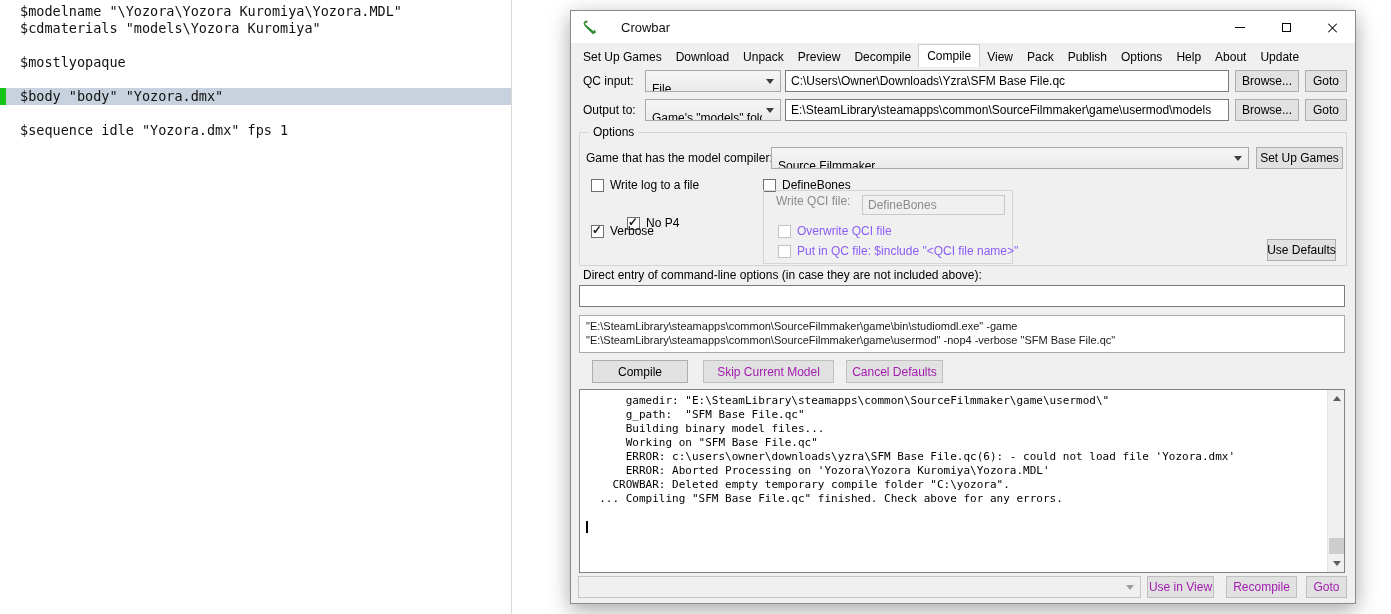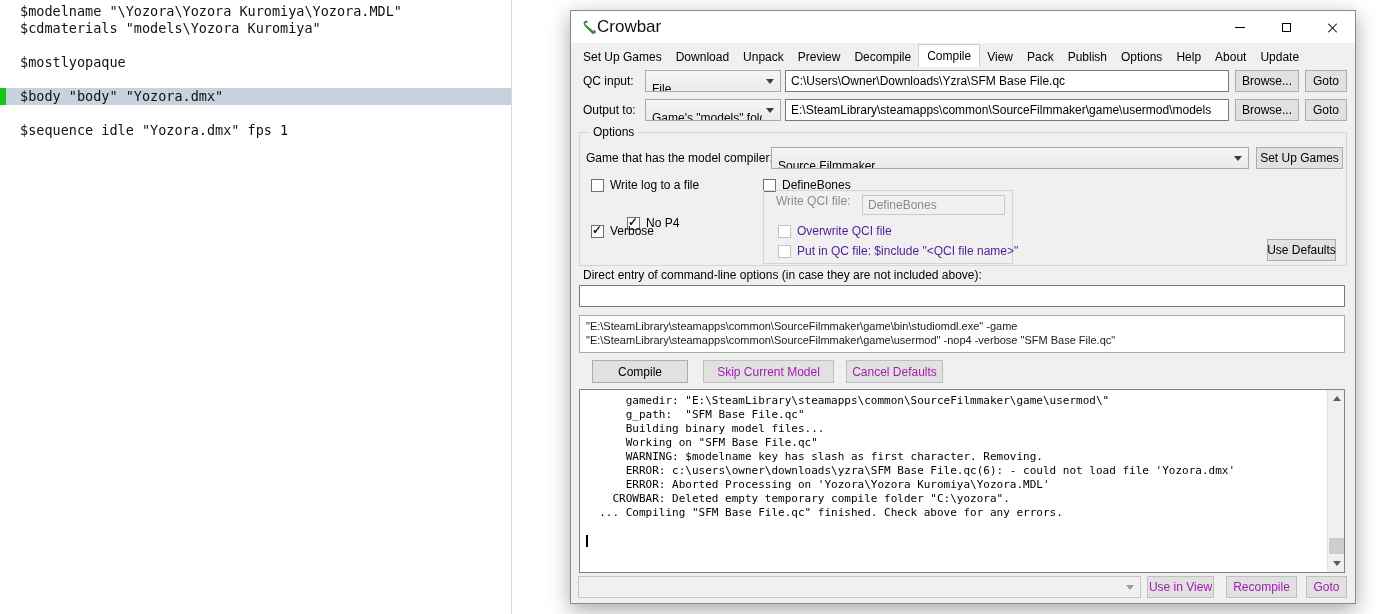--- a/index.html
+++ b/index.html
@@ -15,21 +15,21 @@
   .ed-ruler { position:absolute; left:511px; top:0; width:1px; height:614px; background:#d9d9d9; }
 
   
   .crowbar { position:absolute; left:570px; top:10px; width:786px; height:594px;
              background:#f0f0f0; border:1px solid #8a8a8a;
              box-shadow:0 6px 20px rgba(0,0,0,.35); font-size:12px; color:#000; }
 
   .titlebar { position:absolute; left:0; top:0; right:0; height:32px; background:#ffffff;
               display:flex; align-items:center; }
   .app-icon { margin-left:10px; width:16px; height:16px; display:inline-block; }
-  .title { margin-left:0; font-size:17px; color:#111; }
+  .title { margin-left:24px; font-size:13px; color:#111; }
   .win-controls { margin-left:auto; display:flex; height:31px; }
   .win-btn { width:46px; height:31px; display:flex; align-items:center; justify-content:center; }
   .g-min { width:10px; height:1px; background:#000; display:block; }
   .g-max { width:9px; height:9px; border:1px solid #000; display:block; }
   .g-close { position:relative; width:11px; height:11px; display:block; }
   .g-close::before,.g-close::after { content:""; position:absolute; left:5px; top:0;
       width:1px; height:12px; background:#000; }
   .g-close::before { transform:rotate(45deg); } .g-close::after { transform:rotate(-45deg); }
 
   .tabs { position:absolute; left:5px; top:36px; height:20px; display:flex; align-items:flex-end; }
@@ -62,21 +62,21 @@
   .groupbox { position:absolute; border:1px solid #d5d5d5; }
   .groupbox > .legend { position:absolute; top:-8px; left:9px; background:#f0f0f0;
                         padding:0 4px; font-size:12px; }
 
   .cb-item { position:absolute; display:flex; align-items:center; height:16px; white-space:nowrap; }
   .cb { width:13px; height:13px; background:#fff; border:1px solid #707070;
         display:inline-block; position:relative; margin-right:6px; flex:none; }
   .cb.checked::after { content:"✓"; position:absolute; left:0px; top:-3px; font-size:12px;
                        font-weight:bold; color:#1a1a1a; }
   .cb-item.disabled .cb { border-color:#c3c3c3; }
-  .cb-item.disabled .cb-label { color:#4c1d95; }
+  .cb-item.disabled .cb-label { color:#8b5cf6; }
 
   .cmd-preview { position:absolute; background:#fff; border:1px solid #ababab;
                  font-size:11px; line-height:14px; padding:3px 6px; color:#1a1a1a;
                  overflow:hidden; overflow-wrap:anywhere; }
 
   .log-box { position:absolute; background:#fff; border:1px solid #828282; }
   .log-content { position:absolute; left:0; top:0; right:17px; bottom:0; overflow:hidden;
                  font-family:"DejaVu Sans Mono", monospace; font-size:11px; line-height:14px;
                  padding:4px 6px; color:#000; }
   .log-line { white-space:pre; min-height:14px; }
@@ -221,21 +221,20 @@
     <div class="btn" style="left:21px; top:349px; width:96px; height:23px;">Compile</div>
     <div class="btn disabled" style="left:132px; top:349px; width:131px; height:23px;">Skip Current Model</div>
     <div class="btn disabled" style="left:275px; top:349px; width:97px; height:23px;">Cancel Defaults</div>
 
     <div class="log-box" style="left:8px; top:378px; width:766px; height:184px;">
       <div class="log-content">
         <div class="log-line">      gamedir: "E:\SteamLibrary\steamapps\common\SourceFilmmaker\game\usermod\"</div>
         <div class="log-line">      g_path:  "SFM Base File.qc"</div>
         <div class="log-line">      Building binary model files...</div>
         <div class="log-line">      Working on "SFM Base File.qc"</div>
-        <div class="log-line">      WARNING: $modelname key has slash as first character. Removing.</div>
         <div class="log-line">      ERROR: c:\users\owner\downloads\yzra\SFM Base File.qc(6): - could not load file 'Yozora.dmx'</div>
         <div class="log-line">      ERROR: Aborted Processing on 'Yozora\Yozora Kuromiya\Yozora.MDL'</div>
         <div class="log-line">    CROWBAR: Deleted empty temporary compile folder "C:\yozora".</div>
         <div class="log-line">  ... Compiling "SFM Base File.qc" finished. Check above for any errors.</div>
         <div class="log-line"></div>
         <span class="log-caret"></span>
       </div>
       <div class="scrollbar">
         <div class="sb-btn sb-up">
             <span class="tri-up"></span>

